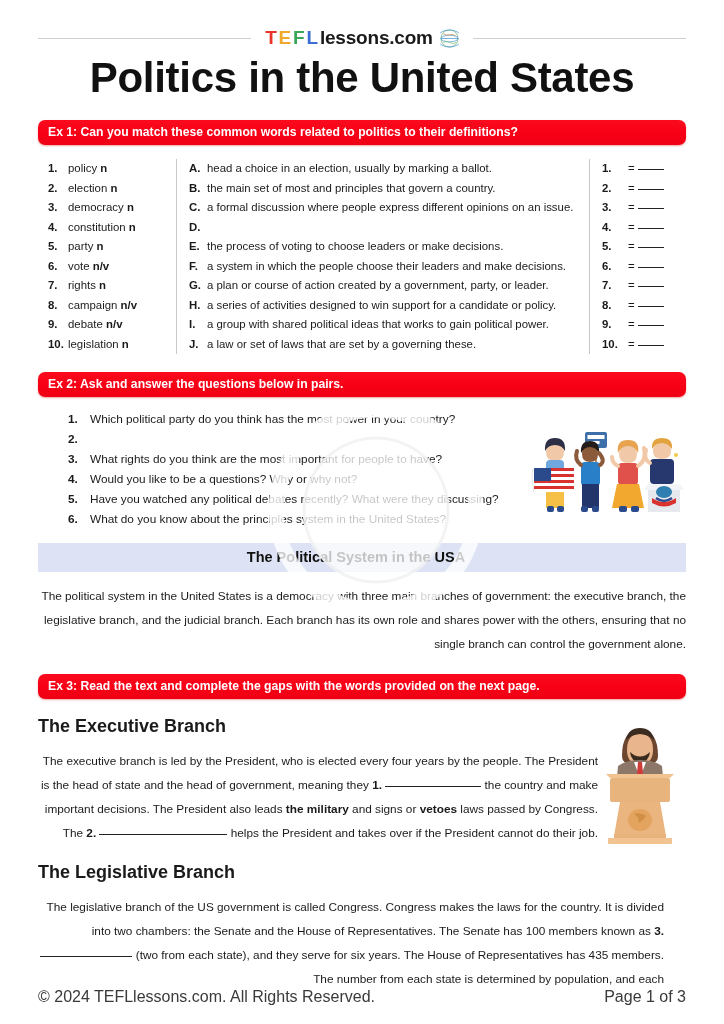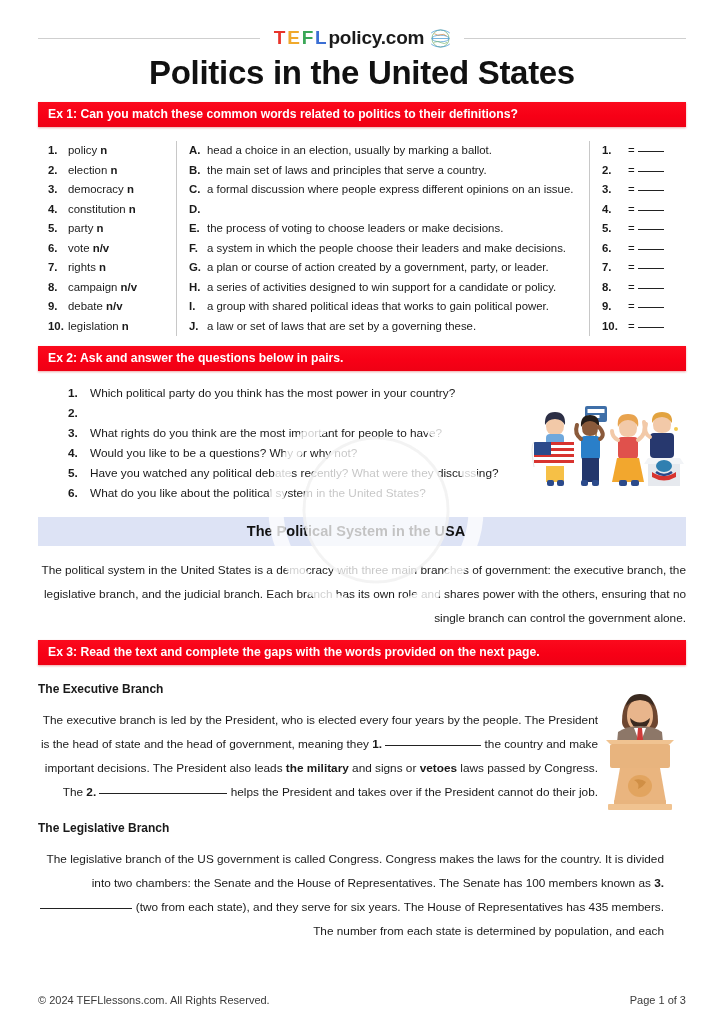--- a/index.html
+++ b/index.html
@@ -30,37 +30,37 @@
   }
   .logo .t { color: #e8342a; }
   .logo .e { color: #f0a92c; }
   .logo .f { color: #3aa757; }
   .logo .l { color: #3b6fd4; }
   .logo .rest { color: #1a1a1a; }
   .globe { width: 19px; height: 19px; margin-left: 5px; display:block; }
 
   .title {
     text-align: center;
-    font-size: 33px;
+    font-size: 42px;
     font-weight: bold;
     letter-spacing: -0.3px;
     margin: 8px 0 0 0;
     color: #111;
   }
 
   
   .banner {
     position: relative;
-    margin-top: 10px;
+    margin-top: 18px;
     background: linear-gradient(180deg,#fb0a1d 0%, #f70016 55%, #ef0014 100%);
     color: #ffffff;
     font-size: 12.2px;
     font-weight: bold;
     padding: 5px 10px 6px 10px;
-    border-radius: 0;
+    border-radius: 7px;
     box-shadow: 0 1px 2px rgba(200,0,0,.35);
   }
 
   
   .match {
     display: grid;
     grid-template-columns: 138px 1fr 96px;
     margin-top: 14px;
     font-size: 11.4px;
     line-height: 19.5px;
@@ -93,35 +93,35 @@
     background: #dde3f5;
     text-align: center;
     font-size: 14.5px;
     font-weight: bold;
     color: #111;
     padding: 6px 12px 7px 0;
   }
   .para { font-size: 11.8px; line-height: 24px; margin-top: 12px; text-align: right; }
 
   
-  .subhead { font-size: 12px; font-weight: bold; margin-top: 17px; }
+  .subhead { font-size: 18px; font-weight: bold; margin-top: 17px; }
   .ex3wrap { position: relative; }
   .ex3body { width: 560px; }
   .podium { position: absolute; right: 0px; top: 42px; width: 92px; height: 128px; }
   .gap { display: inline-block; border-bottom: 1.3px solid #222; vertical-align: baseline; position: relative; top: -2px; }
   .gap.g1 { width: 96px; }
   .gap.g2 { width: 128px; }
   .gap.g3 { width: 92px; }
   b.bld { font-weight: bold; }
 
   
   .footer {
     position: absolute; left: 38px; right: 38px; bottom: 18px;
     display: flex; justify-content: space-between; align-items: center;
-    font-size: 11px; color: #3a3a3a; gap: 23px;
+    font-size: 16px; color: #3a3a3a; gap: 23px;
   }
 
   
   .watermark {
     position: absolute; left: 268px; top: 402px;
     width: 216px; height: 216px;
     pointer-events: none;
     opacity: .85;
   }
 </style>
@@ -130,21 +130,21 @@
 
 <div class="page">
 
   <div class="brandbar">
     <div class="brandrule left"></div>
     <div class="logo">
       <span class="t">T</span>
         <span class="e">E</span>
         <span class="f">F</span>
         <span class="l">L</span>
-        <span class="rest">policy.com</span>
+        <span class="rest">lessons.com</span>
       <svg class="globe" viewBox="0 0 40 40">
         <circle cx="20" cy="20" r="18" fill="#ffffff" stroke="#8fbf8f" stroke-width="2"></circle>
         <path d="M20 2 a26 18 0 0 0 0 36 a26 18 0 0 0 0 -36" fill="none" stroke="#4d9ad6" stroke-width="1.6"></path>
         <ellipse cx="20" cy="20" rx="18" ry="7" fill="none" stroke="#4d9ad6" stroke-width="1.6"></ellipse>
         <line x1="2" y1="20" x2="38" y2="20" stroke="#4d9ad6" stroke-width="1.6"></line>
         <path d="M7 10 q8 5 14 2 q6 -3 12 3" fill="none" stroke="#d4803a" stroke-width="1.4"></path>
         <path d="M6 28 q9 -4 16 1 q6 4 12 -1" fill="none" stroke="#79b86a" stroke-width="1.4"></path>
       </svg>
     </div>
     <div class="brandrule right"></div>
@@ -199,21 +199,21 @@
         </div>
     </div>
 
     <div class="col defs">
       <div class="mrow">
           <span class="mlet">A.</span>
           <span class="mdef">head a choice in an election, usually by marking a ballot.</span>
         </div>
       <div class="mrow">
           <span class="mlet">B.</span>
-          <span class="mdef">the main set of laws and principles that serve a country.</span>
+          <span class="mdef">the main set of most and principles that govern a country.</span>
         </div>
       <div class="mrow">
           <span class="mlet">C.</span>
           <span class="mdef">a formal discussion where people express different opinions on an issue.</span>
         </div>
       <div class="mrow">
           <span class="mlet">D.</span>
         </div>
       <div class="mrow">
           <span class="mlet">E.</span>
@@ -314,21 +314,21 @@
       <div class="qrow">
           <span class="qnum">4.</span>
           <span>Would you like to be a questions? Why or why not?</span>
         </div>
       <div class="qrow">
           <span class="qnum">5.</span>
           <span>Have you watched any political debates recently? What were they discussing?</span>
         </div>
       <div class="qrow">
           <span class="qnum">6.</span>
-          <span>What do you like about the political system in the United States?</span>
+          <span>What do you know about the principles system in the United States?</span>
         </div>
     </div>
 
     <svg class="voters" viewBox="0 0 170 96">
 
       <g>
         <path d="M24 34 q0 -11 9 -11 q9 0 9 11 q0 9 -9 9 q-9 0 -9 -9z" fill="#f2c9a8"></path>
         <path d="M23 33 q-1 -13 10 -13 q11 0 10 13 q-3 -6 -10 -6 q-7 0 -10 6z" fill="#2c2f45"></path>
         <rect x="24" y="42" width="18" height="26" rx="4" fill="#6fa8dc"></rect>
         <rect x="24" y="66" width="18" height="24" fill="#f6c046"></rect>

